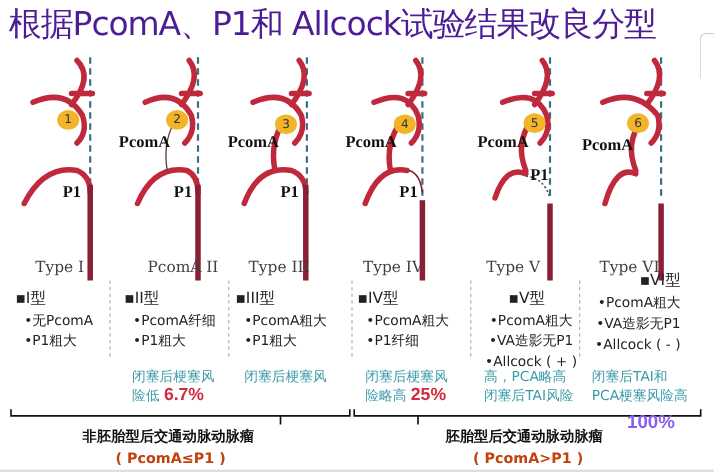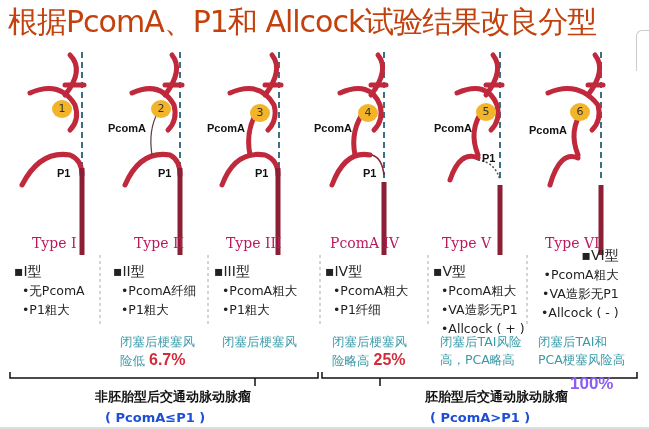--- a/index.html
+++ b/index.html
@@ -1,29 +1,29 @@
 <!DOCTYPE html>
 <html><head>
   <meta charset="utf-8">
   <style>
     html, body { margin:0; padding:0; }
     body { width:649px; height:429px; background:#ffffff; position:relative; overflow:hidden; font-family:"DejaVu Sans", sans-serif; }
-    .title { position:absolute; left:8px; top:2px; font-size:30px; color:#c2410c; letter-spacing:-1px; white-space:nowrap; font-family:"DejaVu Sans", sans-serif; }
+    .title { position:absolute; left:8px; top:2px; font-size:30px; color:#4c1d95; letter-spacing:-1px; white-space:nowrap; font-family:"DejaVu Sans", sans-serif; }
     .right-edge { position:absolute; right:0; top:30px; width:12px; height:40px; border-left:1px solid #ccc; border-top:1px solid #ccc; border-radius:6px 0 0 0; }
     svg.diag { position:absolute; left:0; top:0; }
-    .typelabel { position:absolute; font-family:"DejaVu Serif", serif; font-size:14px; color:#be185d; white-space:nowrap; }
+    .typelabel { position:absolute; font-family:"DejaVu Serif", serif; font-size:14px; color:#404040; white-space:nowrap; }
     .col { position:absolute; font-size:12.5px; color:#222; line-height:19px; }
     .col .head { font-size:14px; }
     .col .item { padding-left:8px; }
     .risk { position:absolute; font-size:12.5px; color:#3a9aa8; line-height:18px; white-space:nowrap; }
     .pct { color:#d22b3a; font-weight:bold; font-size:16px; font-family:"Liberation Sans", sans-serif;text-align:center; }
-    .group-title { position:absolute; font-weight:bold; font-size:13px; color:#111; white-space:nowrap;margin-left:20px; }
-    .group-sub { position:absolute; font-weight:bold; font-size:13px; color:#1d4ed8; white-space:nowrap; }
+    .group-title { position:absolute; font-weight:bold; font-size:13px; color:#111; white-space:nowrap; }
+    .group-sub { position:absolute; font-weight:bold; font-size:13px; color:#c2410c; white-space:nowrap; }
     .hundred { position:absolute; left:570px; top:374px; color:#8b5cf6; font-weight:bold; font-size:17px; font-family:"Liberation Sans", sans-serif; }
-    .vlabel { position:absolute; font-weight:bold; font-size:11px; color:#111; font-family:Liberation Sans, sans-serif; }
+    .vlabel { position:absolute; font-weight:bold; font-size:15px; color:#111; font-family:Liberation Serif, serif; }
     .badge { position:absolute; width:20px; height:18px; border-radius:50%; background:#f2b52a; font-size:11px; color:#333; text-align:center; line-height:18px; }
     .bottomline { position:absolute; left:0; bottom:0; width:649px; height:2px; background:#ddd; }
   </style>
 </head>
 <body>
 
 <div class="title">根据PcomA、P1和 Allcock试验结果改良分型</div>
 <div class="right-edge"></div>
 
 <svg class="diag" width="649" height="429">
@@ -107,23 +107,23 @@
 <div class="vlabel" style="left:314px;top:122px;">PcomA</div>
 <div class="vlabel" style="left:434px;top:122px;">PcomA</div>
 <div class="vlabel" style="left:529px;top:124px;">PcomA</div>
 <div class="vlabel" style="left:57px;top:167px;">P1</div>
 <div class="vlabel" style="left:158px;top:167px;">P1</div>
 <div class="vlabel" style="left:255px;top:167px;">P1</div>
 <div class="vlabel" style="left:363px;top:167px;">P1</div>
 <div class="vlabel" style="left:482px;top:152px;">P1</div>
 
 <div class="typelabel" style="left:32px;top:235px;">Type I</div>
-<div class="typelabel" style="left:134px;top:235px;">Type II</div>
+<div class="typelabel" style="left:134px;top:235px;">PcomA II</div>
 <div class="typelabel" style="left:226px;top:235px;">Type III</div>
-<div class="typelabel" style="left:330px;top:235px;">PcomA IV</div>
+<div class="typelabel" style="left:330px;top:235px;">Type IV</div>
 <div class="typelabel" style="left:442px;top:235px;">Type V</div>
 <div class="typelabel" style="left:545px;top:235px;">Type VI</div>
 
 <div class="col" style="left:14px;top:262px;">
   <div class="head">▪I型</div>
   <div class="item">•无PcomA</div>
   <div class="item">•P1粗大</div>
 </div>
 <div class="col" style="left:113px;top:262px;">
   <div class="head">▪II型</div>
@@ -133,21 +133,21 @@
 <div class="col" style="left:214px;top:262px;">
   <div class="head">▪III型</div>
   <div class="item">•PcomA粗大</div>
   <div class="item">•P1粗大</div>
 </div>
 <div class="col" style="left:325px;top:262px;">
   <div class="head">▪IV型</div>
   <div class="item">•PcomA粗大</div>
   <div class="item">•P1纤细</div>
 </div>
-<div class="col" style="left:433px;top:262px;">
+<div class="col" style="left:433px;top:262px;text-align:center;">
   <div class="head">▪V型</div>
   <div class="item">•PcomA粗大</div>
   <div class="item">•VA造影无P1</div>
   <div class="item">•Allcock ( + )</div>
 </div>
 <div class="col" style="left:533px;top:246px;text-align:right;">
   <div class="head">▪VI型</div>
   <div class="item">•PcomA粗大</div>
   <div class="item">•VA造影无P1</div>
   <div class="item">•Allcock ( - )</div>
@@ -158,22 +158,22 @@
   <div><span>险低</span> <span class="pct">6.7%</span></div>
 </div>
 <div class="risk" style="left:222px;top:333px;">
   <div>闭塞后梗塞风</div>
 </div>
 <div class="risk" style="left:332px;top:333px;">
   <div>闭塞后梗塞风</div>
   <div><span>险略高</span> <span class="pct">25%</span></div>
 </div>
 <div class="risk" style="left:440px;top:333px;">
+  <div>高，PCA略高</div>
   <div>闭塞后TAI风险</div>
-  <div>高，PCA略高</div>
 </div>
 <div class="risk" style="left:538px;top:333px;">
   <div>闭塞后TAI和</div>
   <div>PCA梗塞风险高</div>
 </div>
 
 <div class="group-title" style="left:75px;top:388px;">非胚胎型后交通动脉动脉瘤</div>
 <div class="group-sub" style="left:105px;top:410px;">( PcomA≤P1 )</div>
 <div class="group-title" style="left:405px;top:388px;">胚胎型后交通动脉动脉瘤</div>
 <div class="group-sub" style="left:430px;top:410px;">( PcomA&gt;P1 )</div>

